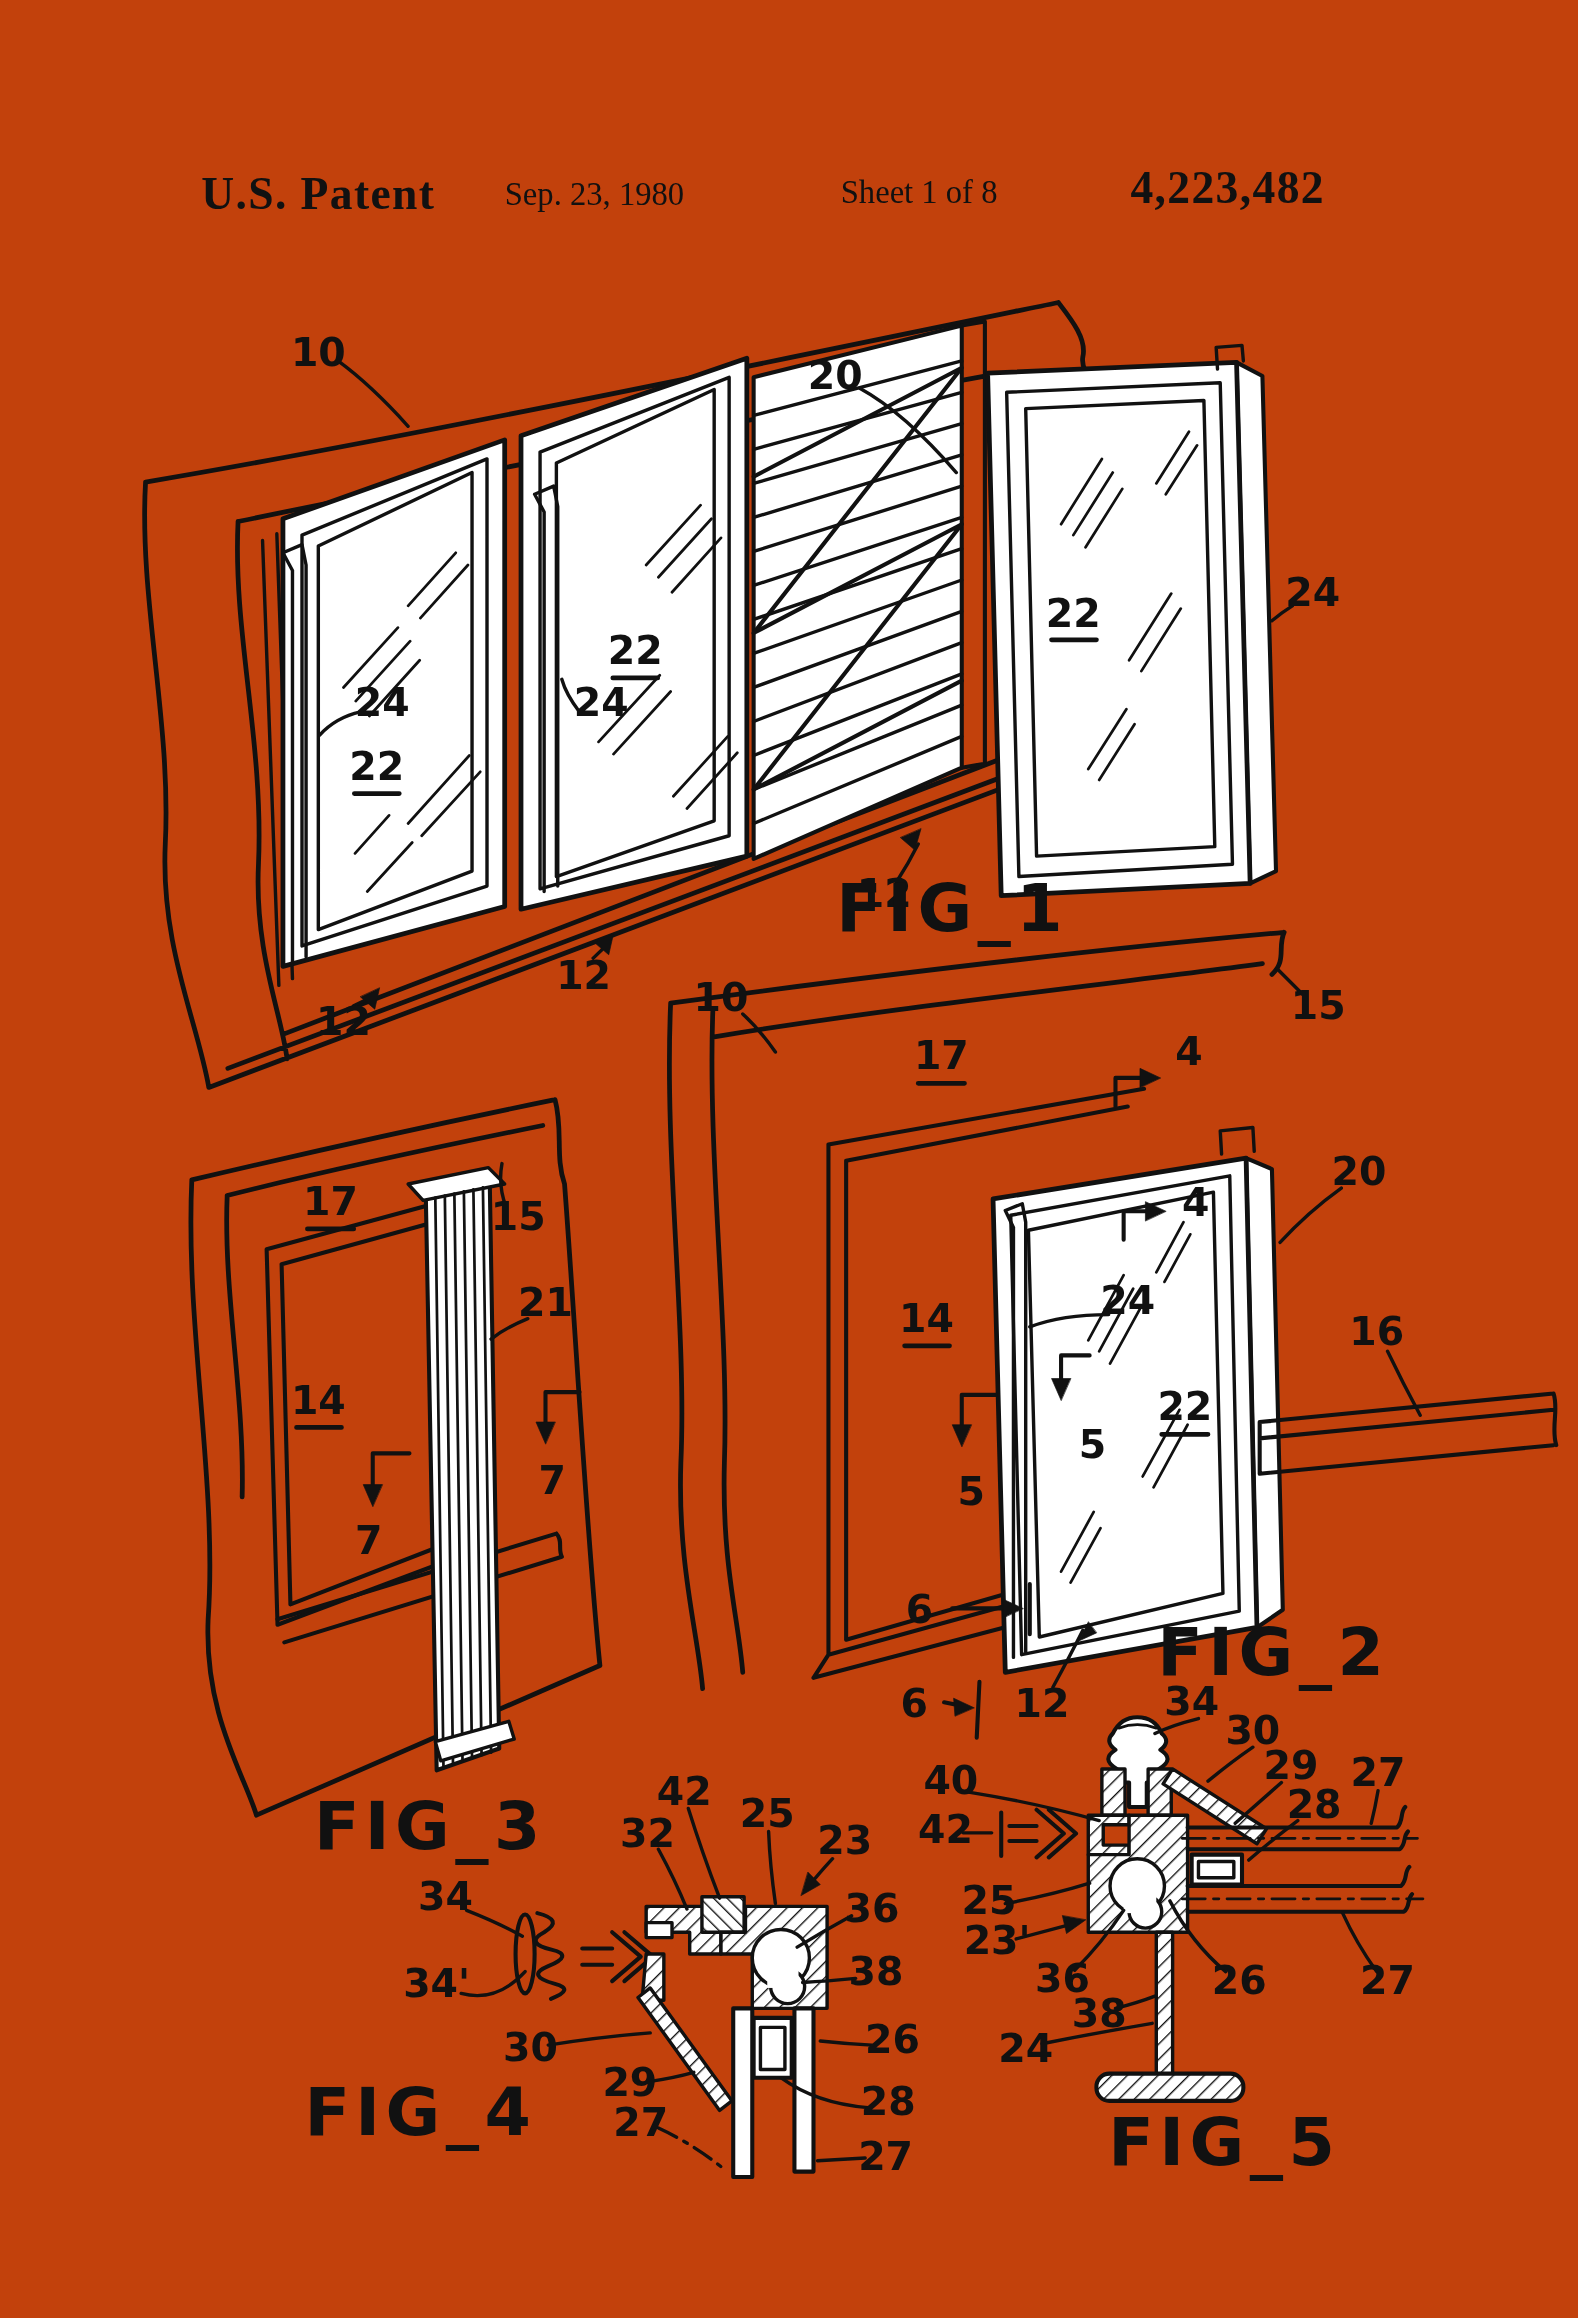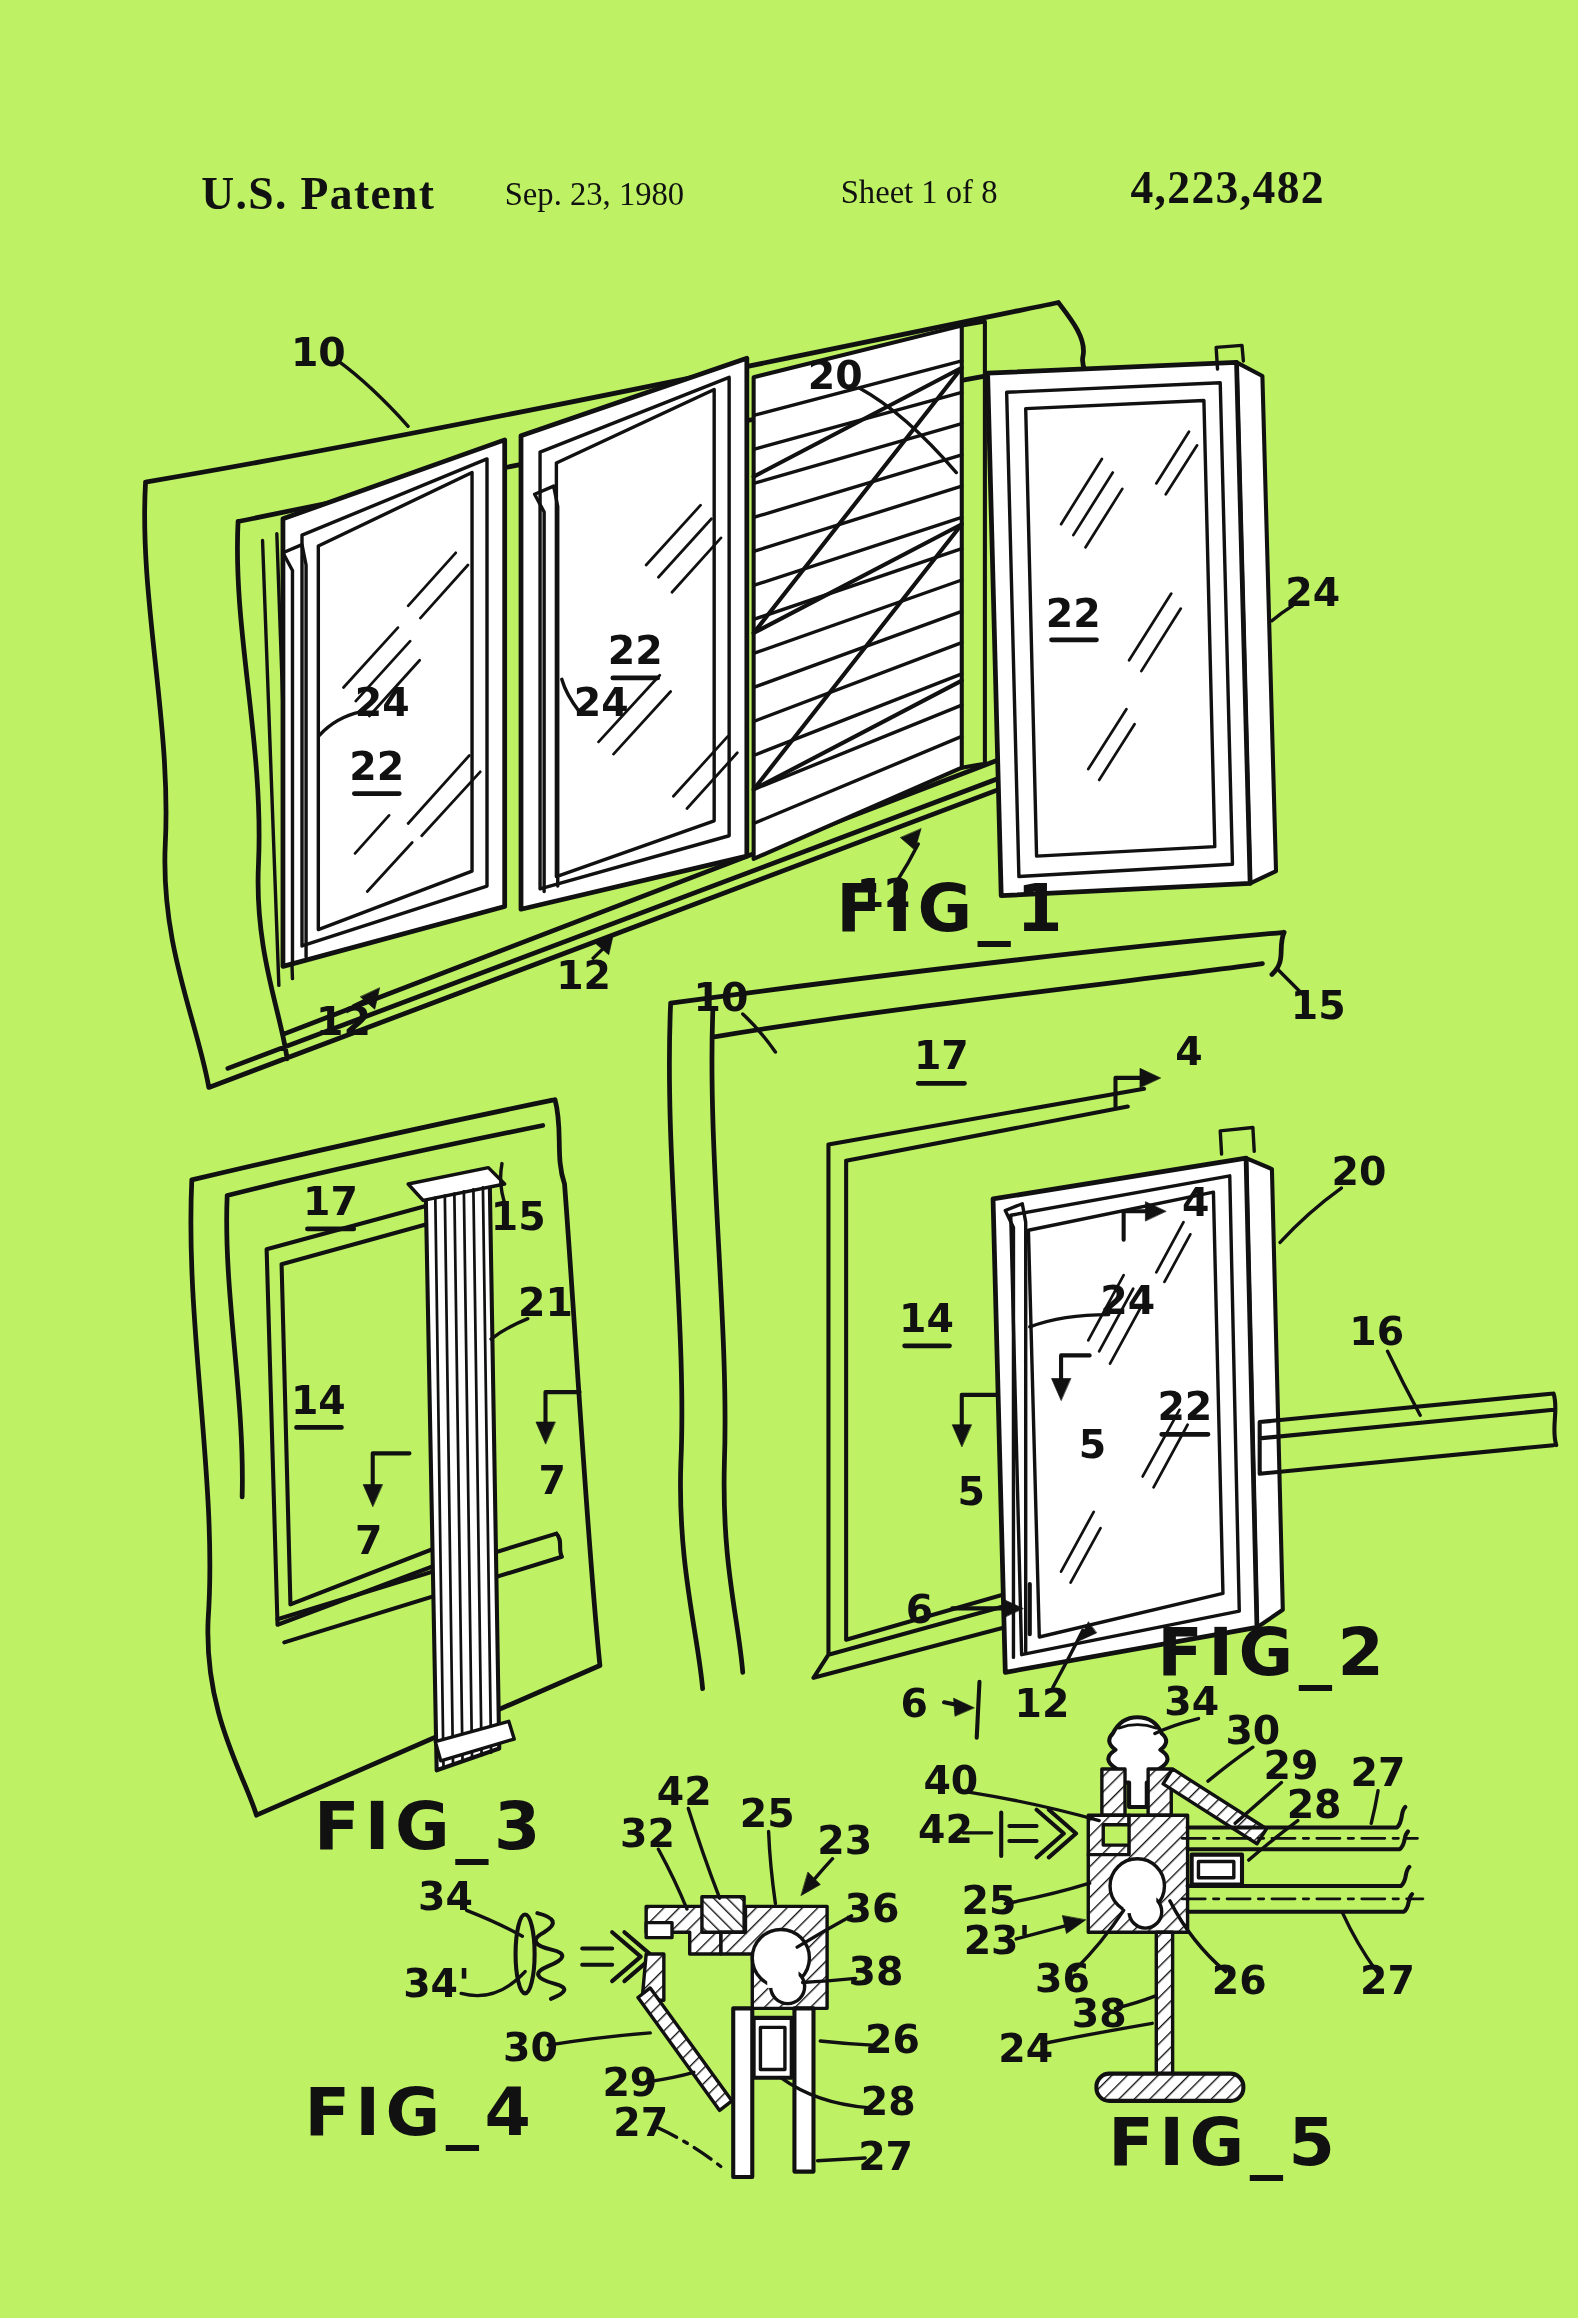--- a/index.html
+++ b/index.html
@@ -1,16 +1,16 @@
 <!DOCTYPE html>
 <html style="font-size:11px"><head>
 <meta charset="utf-8">
 <style>
   html,body{margin:0;padding:0;background:#888;}
-  .page{position:relative;width:1578px;height:2319px;background:#bef264;overflow:hidden;}
+  .page{position:relative;width:1578px;height:2319px;background:#c2410c;overflow:hidden;}
   svg{position:absolute;left:0;top:0;}
   text{fill:#111;}
   .hdr{font-family:"Liberation Serif","DejaVu Serif",serif;}
   .hdr-big{font-size:67px;font-weight:bold;letter-spacing:2px;}
   .hdr-small{font-size:48px;}
   .ref{font-family:"DejaVu Sans","Liberation Sans",sans-serif;font-weight:700;font-size:58px;text-anchor:middle;}
   .cap{font-family:"DejaVu Sans","Liberation Sans",sans-serif;font-weight:700;font-size:98px;text-anchor:middle;letter-spacing:8px;}
 </style>
 </head>
 <body>

